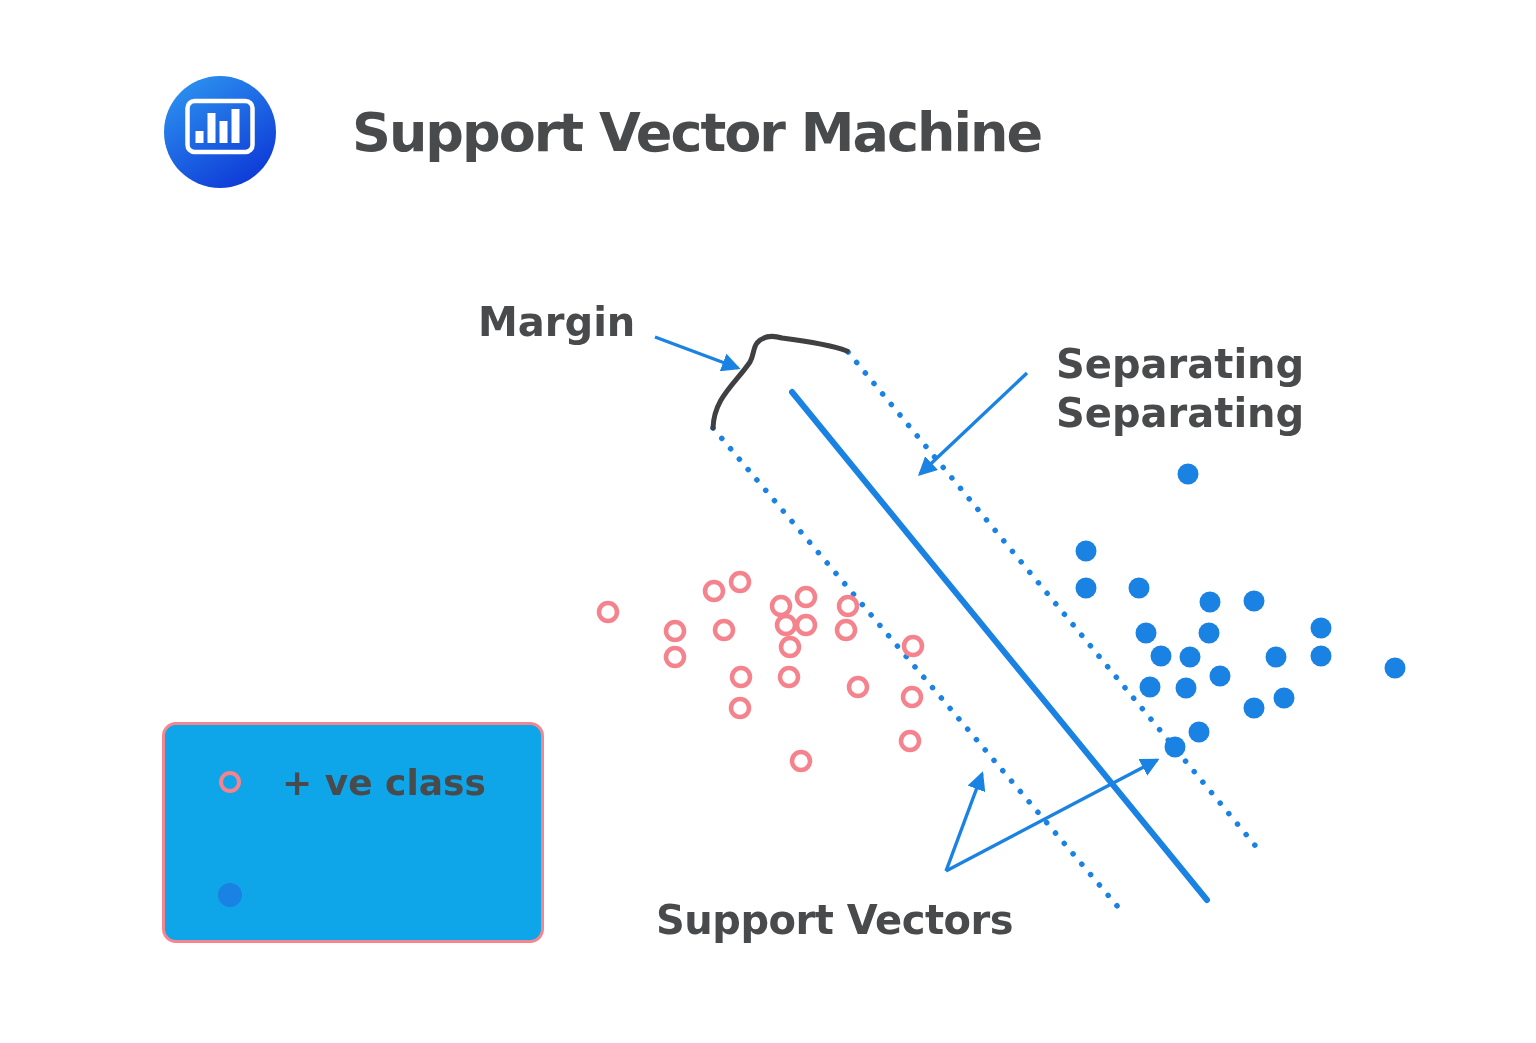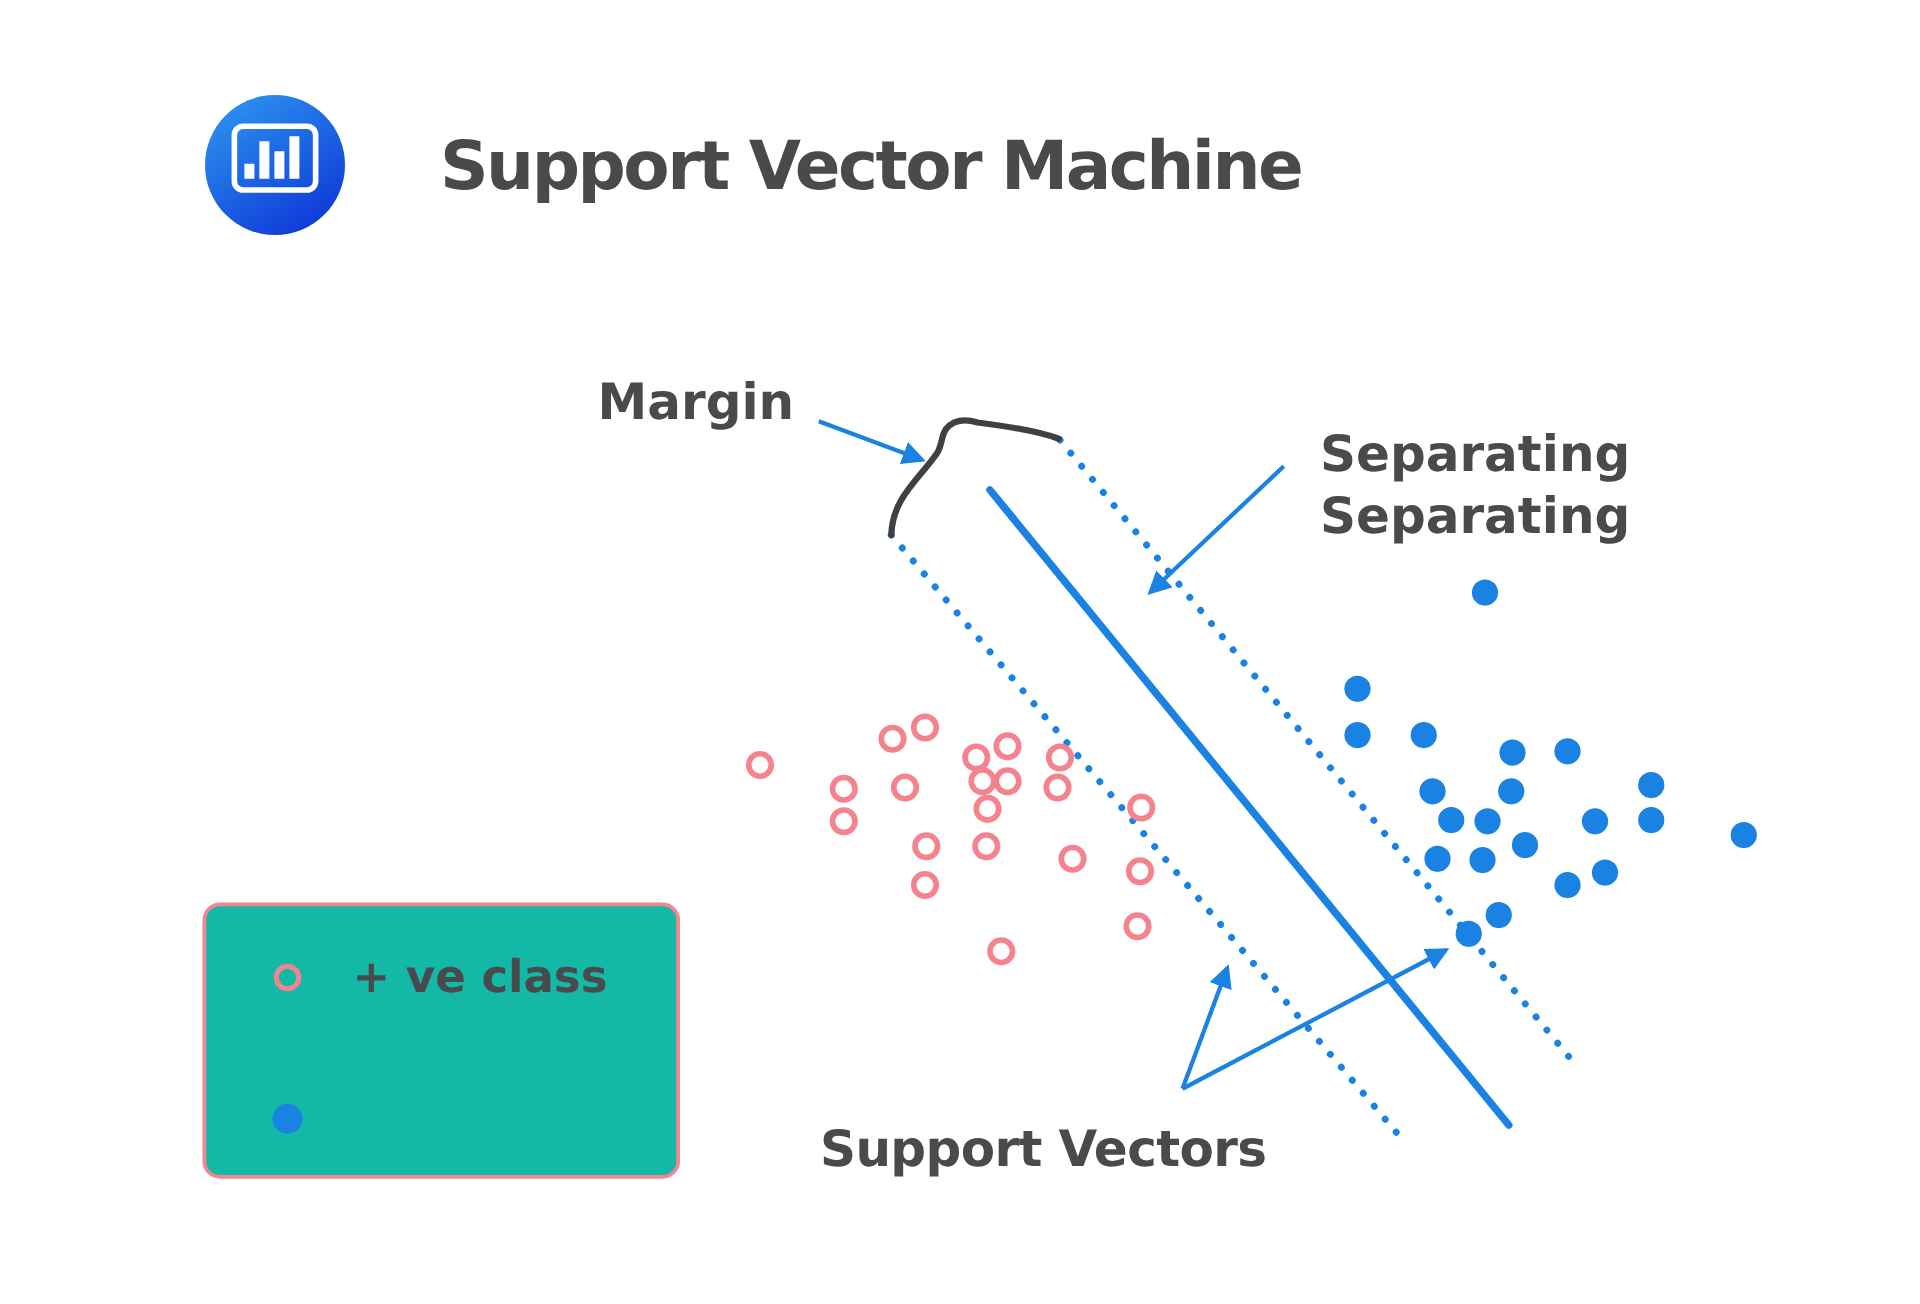--- a/index.html
+++ b/index.html
@@ -33,21 +33,21 @@
   .diagram-svg{position:absolute;left:0;top:0;width:1536px;height:1043px;}
   
   .label{position:absolute;font-weight:700;font-size:40px;color:var(--text);line-height:1.22;white-space:nowrap;}
   .margin-label{left:478px;top:298px;}
   .hyperplane-label{left:1056px;top:340px;}
   .sv-label{left:656px;top:896px;letter-spacing:-0.5px;}
   
   .legend{
     position:absolute;left:162px;top:722px;width:382px;height:221px;
     border:3px solid var(--legend-border);
-    border-radius:14px;background:#14b8a6;
+    border-radius:14px;background:#0ea5e9;
   }
   .legend-row{position:absolute;left:0;width:100%;height:44px;}
   .legend-row.pos{top:35px;}
   .legend-row.neg{top:148px;}
   .legend-marker{position:absolute;top:50%;transform:translateY(-50%);}
   .marker-open{
     left:54px;width:22px;height:22px;border-radius:50%;
     border:4.5px solid var(--pink);background:transparent;
   }
   .marker-filled{

